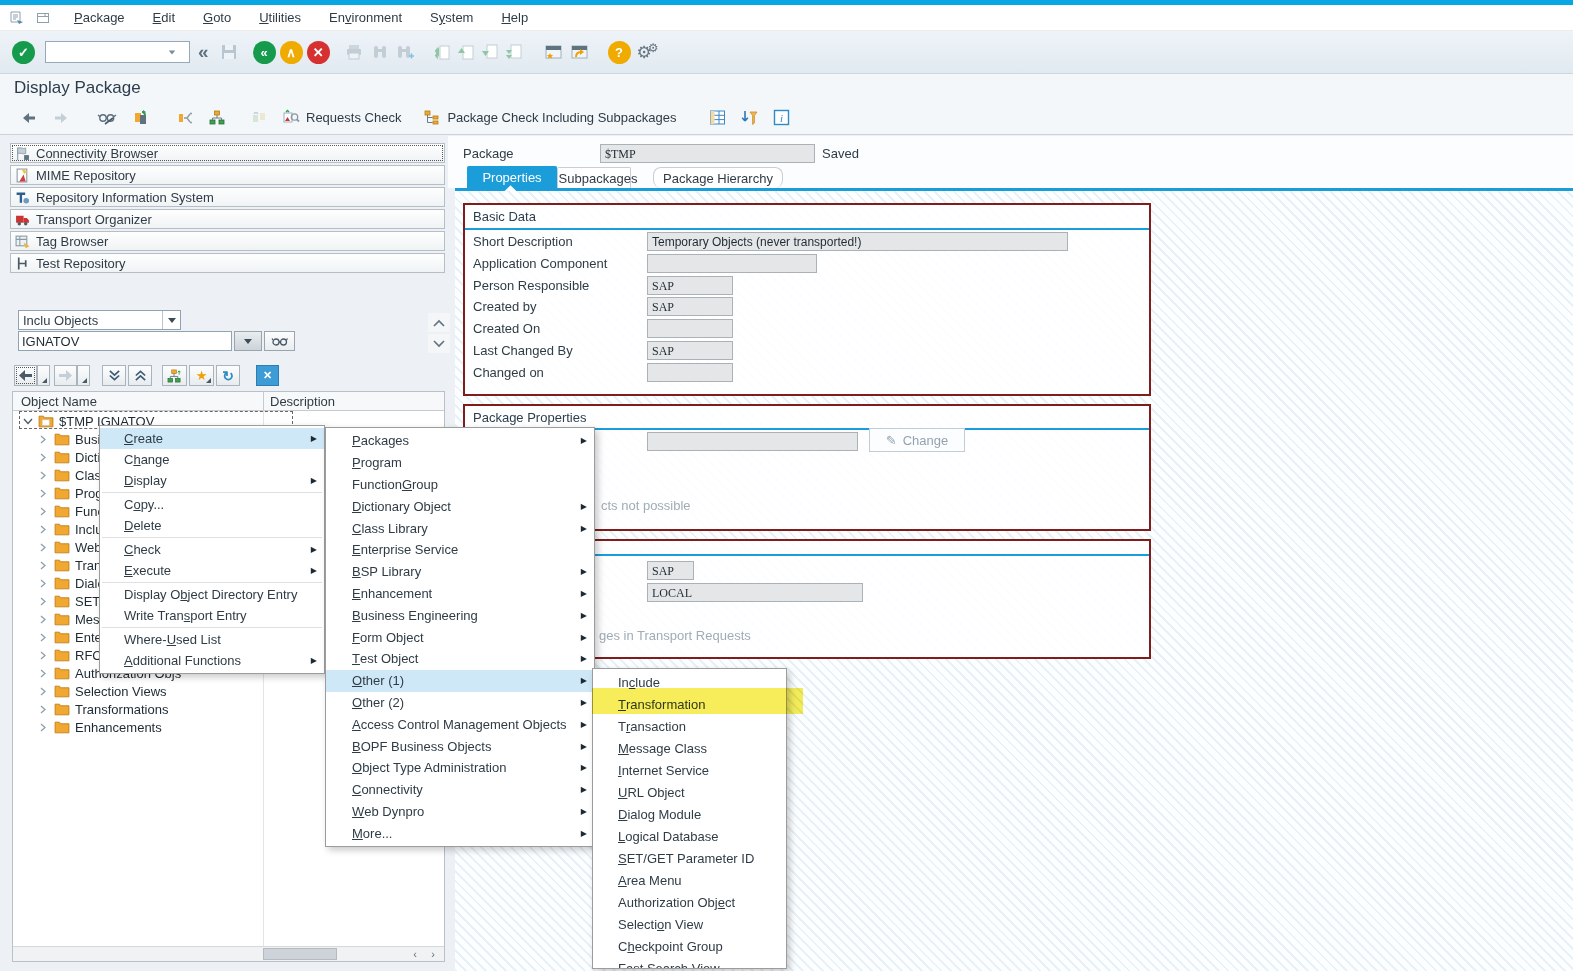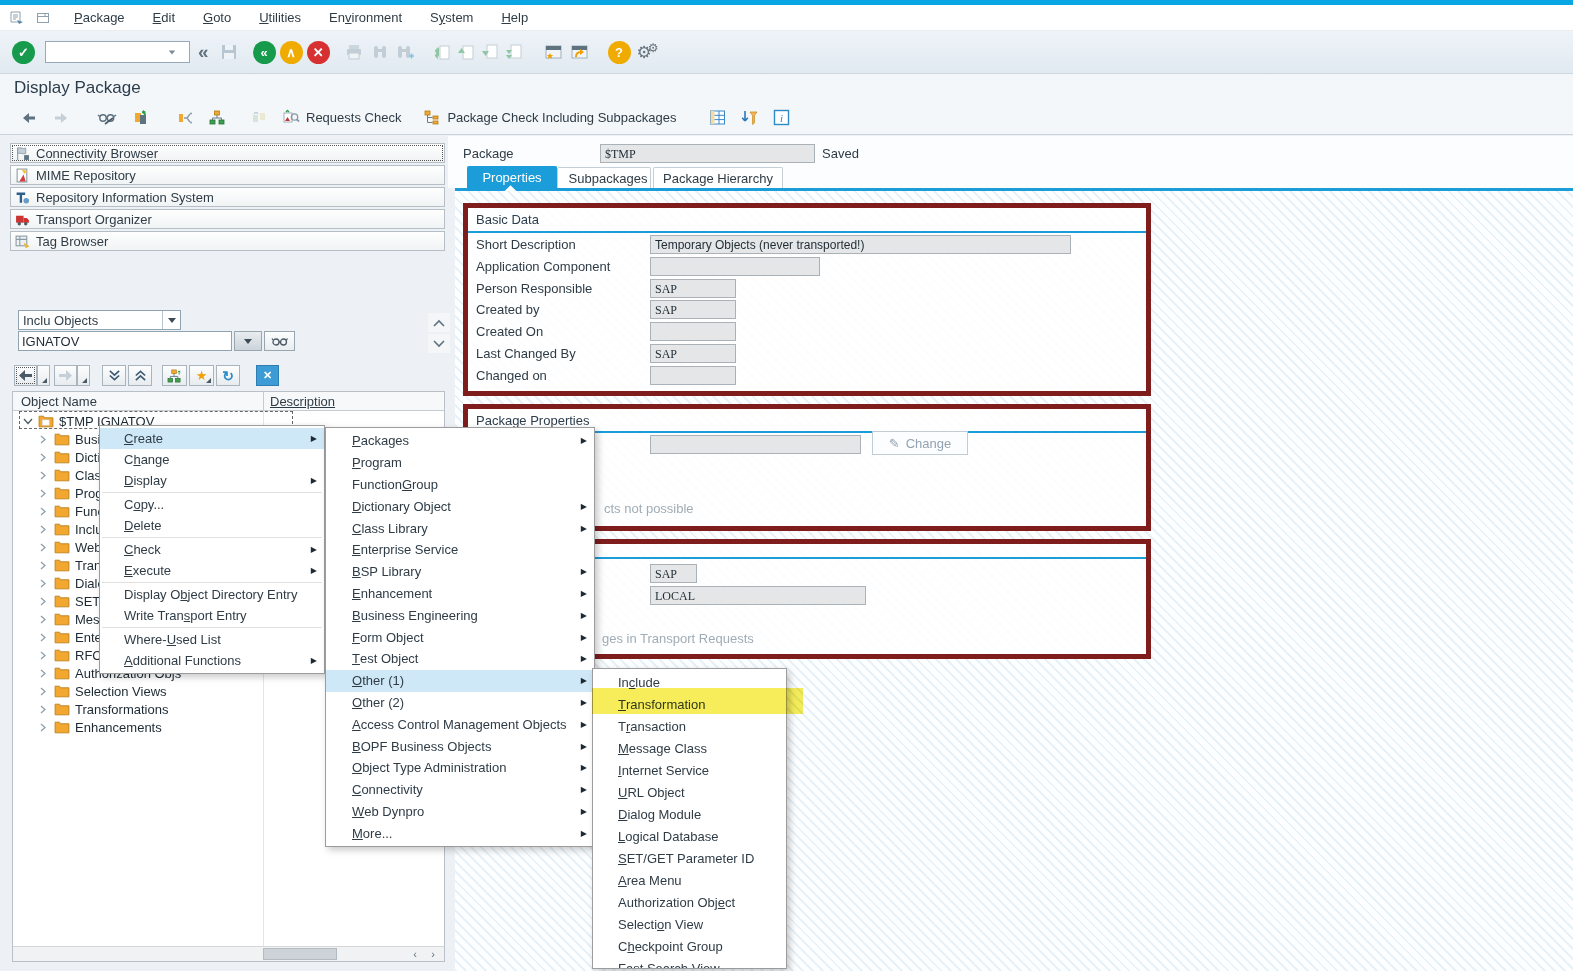--- a/index.html
+++ b/index.html
@@ -46,41 +46,41 @@
   .panscroll { position:absolute; left:418px; width:22px; height:19px; display:flex; align-items:center; justify-content:center; background:#f4f6f8; }
 
   .ttb-btn { position:absolute; top:222px; height:21px; border:1px solid #a9b4bd; background:linear-gradient(#fdfdfd,#e8ecef); display:flex; align-items:center; justify-content:center; font-size:12px; color:#3c4b56; }
   .ttb-btn.focus { outline:1px dotted #555; outline-offset:-3px; }
   .corner { border-left:5px solid transparent; border-bottom:5px solid #4a5a66; width:0; height:0; position:absolute; right:2px; bottom:2px; }
 
   #treebox { position:absolute; left:2px; top:248px; width:433px; height:571px; border:1px solid #b9c0c7; background:#fff; }
   #colheader { position:absolute; left:0; top:0; width:431px; height:19px; background:#f7f8f9; border-bottom:1px solid #c6cbd0; display:flex; align-items:center; color:#2f3c46; }
   #colheader .c1 { padding-left:8px; width:250px; }
   #colheader .divv { width:1px; height:19px; background:#c6cbd0; }
-  #colheader .c2 { padding-left:6px;text-decoration:underline; }
+  #colheader .c2 { padding-left:6px; }
   #treerows { position:absolute; left:0; top:19px; width:431px; height:535px; overflow:hidden; }
   #coldivider { position:absolute; left:250px; top:0; width:1px; height:535px; background:#e2e5e8; }
   .trow { position:absolute; height:18px; display:flex; align-items:center; gap:5px; color:#1d2a33; white-space:nowrap; }
   .tfocus { position:absolute; left:6px; top:0; width:274px; height:18px; border:1px dashed #666; }
   #hscroll { position:absolute; left:0; top:554px; width:431px; height:15px; background:#f1f2f3; border-top:1px solid #d5d8db; }
   #hthumb { position:absolute; left:250px; top:1px; width:74px; height:12px; background:#cdd3d8; border:1px solid #b3bac0; }
   .harrow { position:absolute; top:0; width:18px; height:14px; display:flex; align-items:center; justify-content:center; color:#5f7280; font-size:11px; }
 
   
   #rp-head { position:absolute; left:448px; top:136px; width:1125px; height:52px; background:#fbfdfe; }
   .rlabel { position:absolute; color:#2f3c46; }
   .field { position:absolute; height:19px; background:#e4e6e8; border:1px solid #aab1b7; font-size:12px; padding:2px 4px; color:#1f2b33; overflow:hidden; white-space:nowrap; }
   .field.mono { font-family:Liberation Serif, serif; }
   .tab { position:absolute; top:167px; height:21px; display:flex; align-items:center; justify-content:center; background:#fff; border:1px solid #c6cfd6; border-bottom:none; color:#2f3c46; border-radius:2px 2px 0 0; }
   .tab.active { top:166px; height:22px; background:var(--accent); color:#fff; border-color:var(--accent); }
   #tabline { position:absolute; left:455px; top:188px; width:1118px; height:3px; background:var(--accent); }
   #tabnotch { position:absolute; left:506px; top:187px; width:9px; height:9px; background:#fbfdff; transform:rotate(45deg); }
   #stripes { position:absolute; left:455px; top:191px; width:1118px; height:780px; background-color:#fcfeff;
     background-image:repeating-linear-gradient(45deg, rgba(184,212,233,0.30) 0, rgba(184,212,233,0.30) 2px, rgba(255,255,255,0) 2px, rgba(255,255,255,0) 7px); }
-  .panelbox { position:absolute; background:rgba(255,255,255,0.85); border:5px solid #7f1d1d; }
+  .panelbox { position:absolute; background:rgba(255,255,255,0.85); border:2px solid #7f1d1d; }
   .boxtitle { position:absolute; left:8px; top:4px; color:#2c3d4c; }
   .blueline { position:absolute; left:0; width:100%; height:2px; background:var(--accent); }
   .note { position:absolute; color:#a0acb6; }
   #change-btn { position:absolute; left:404px; top:22px; width:96px; height:24px; border:1px solid #c2ccd4; background:#fcfdfe; display:flex; align-items:center; justify-content:center; gap:6px; color:#93a3b1; }
 
   
   .menu { position:absolute; background:#fff; border:1px solid #9c9c9c; box-shadow:3px 3px 7px rgba(0,0,0,0.22); padding:2px 0; z-index:30; }
   #menu-context { left:99px; top:425px; width:226px; }
   #menu-create { left:325px; top:427px; width:270px; }
   #menu-other { left:592px; top:668px; width:195px; height:301px; overflow:hidden; }
@@ -300,22 +300,22 @@
         </svg>
     </span>
   </div>
 
   <div id="rp-head"></div>
   <span class="rlabel" style="left:463px;top:146px">Package</span>
   <div class="field mono" style="left:600px;top:144px;width:215px">$TMP</div>
   <span class="rlabel" style="left:822px;top:146px">Saved</span>
   <div id="tabs">
       <div class="tab active" style="left: 467px; width: 90px;">Properties</div>
-      <div class="tab" style="left: 557px; width: 94px; padding-left: 8px;">Subpackages</div>
-      <div class="tab" style="left: 653px; width: 130px;">Package Hierarchy</div>
+      <div class="tab" style="left: 557px; width: 74px; padding-left: 8px;">Subpackages</div>
+      <div class="tab" style="left: 653px; width: 130px; border-radius: 8px;">Package Hierarchy</div>
     </div>
   <div id="tabline"></div>
   <div id="tabnotch"></div>
   <div id="stripes"></div>
 
   <div class="panelbox" style="left:463px;top:203px;width:688px;height:193px">
     <span class="boxtitle">Basic Data</span>
     <div class="blueline" style="top:23px"></div>
     <div id="bd-fields">
         <span class="rlabel" style="left: 8px; top: 29px;">Short Description</span>
@@ -398,20 +398,28 @@
         <div class="navbtn">
           <span class="navic">
             <svg width="15" height="15" viewBox="0 0 14 14">
               <rect x="1" y="2" width="10" height="9" fill="#eef2f5" stroke="#8a9aa5"></rect>
               <path d="M1 5h10M4.5 2v9" stroke="#8a9aa5"></path>
               <path d="M8 8l5.5 3.5-3.5 1.8z" fill="#e8b830"></path>
             </svg>
           </span>
           <span>Tag Browser</span>
         </div>
+        <div class="navbtn">
+          <span class="navic">
+            <svg width="15" height="15" viewBox="0 0 14 14">
+              <path d="M3.5 1.5v11M3.5 7h6.5M10 4v6" stroke="#4a5a66" stroke-width="1.6" fill="none"></path>
+            </svg>
+          </span>
+          <span>Test Repository</span>
+        </div>
       </div>
 
     <div id="viewselect">
       <span class="vtext">Inclu Objects</span>
       <span class="vchev">
           <span class="chev-down-sm"></span>
         </span>
     </div>
     <input id="objinput" value="IGNATOV" style="">
     <div id="dd-btn">

